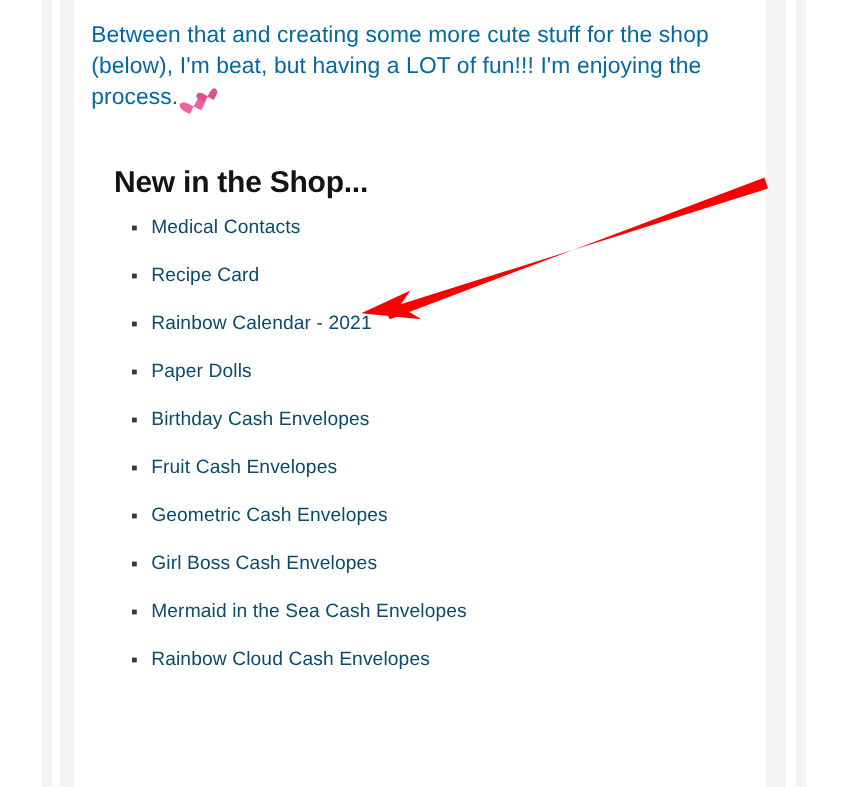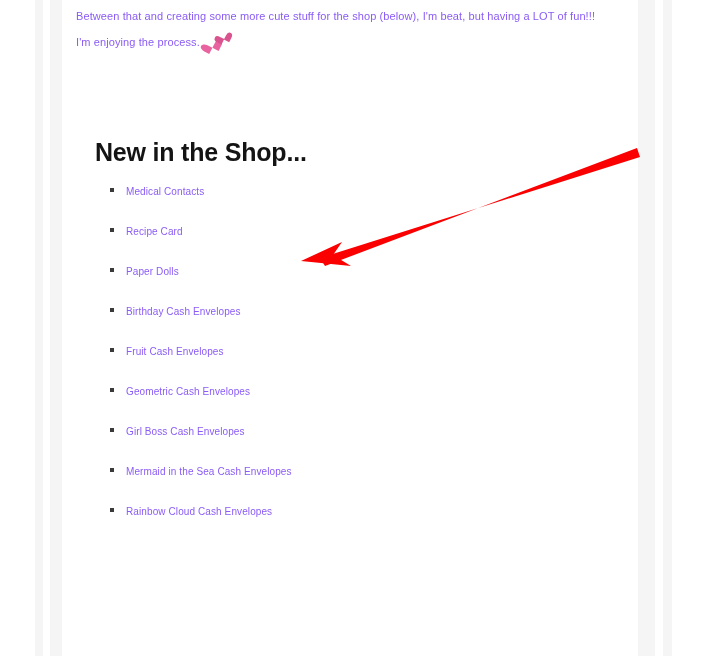--- a/index.html
+++ b/index.html
@@ -41,26 +41,26 @@
     width: 576px;
     height: 656px;
     background: #ffffff;
     box-sizing: border-box;
     padding: 0;
   }
 
   .post-paragraph {
     position: absolute;
     left: 14px;
-    top: 3px;
+    top: 17px;
     width: 530px;
     margin: 0;
-    font-size: 11px;
+    font-size: 19px;
     line-height: 26px;
-    color: #8b5cf6;
+    color: #0369a1;
     letter-spacing: 0.1px;
   }
 
   .heart-emoji {
     display: inline-block;
     position: relative;
     width: 26px;
     height: 18px;
     vertical-align: -3px;
     margin-left: 4px;
@@ -139,23 +139,23 @@
   .shop-list-item::before {
     content: "";
     position: absolute;
     left: 30px;
     top: 18px;
     width: 4px;
     height: 4px;
     background: #3a3a3a;
   }
   .shop-link {
-    color: #8b5cf6;
+    color: #0c4a6e;
     text-decoration: none;
-    font-size: 10px;
+    font-size: 16px;
     letter-spacing: 0.1px;
   }
 
   
   .annotation-arrow {
     position: absolute;
     left: 0;
     top: 0;
     width: 710px;
     height: 656px;
@@ -174,20 +174,21 @@
 
   <div class="article-column">
 
     <p class="post-paragraph"><span>Between that and creating some more cute stuff for the shop (below), I'm beat, but having a LOT of fun!!! I'm enjoying the process.</span><span class="heart-emoji"><span class="heart heart-big"></span><span class="heart heart-small"></span></span></p>
 
     <h2 class="section-heading">New in the Shop...</h2>
 
     <ul class="shop-list">
       <li class="shop-list-item"><a class="shop-link" href="#">Medical Contacts</a></li>
       <li class="shop-list-item"><a class="shop-link" href="#">Recipe Card</a></li>
+      <li class="shop-list-item"><a class="shop-link" href="#">Rainbow Calendar - 2021</a></li>
       <li class="shop-list-item"><a class="shop-link" href="#">Paper Dolls</a></li>
       <li class="shop-list-item"><a class="shop-link" href="#">Birthday Cash Envelopes</a></li>
       <li class="shop-list-item"><a class="shop-link" href="#">Fruit Cash Envelopes</a></li>
       <li class="shop-list-item"><a class="shop-link" href="#">Geometric Cash Envelopes</a></li>
       <li class="shop-list-item"><a class="shop-link" href="#">Girl Boss Cash Envelopes</a></li>
       <li class="shop-list-item"><a class="shop-link" href="#">Mermaid in the Sea Cash Envelopes</a></li>
       <li class="shop-list-item"><a class="shop-link" href="#">Rainbow Cloud Cash Envelopes</a></li>
     </ul>
 
   </div>

